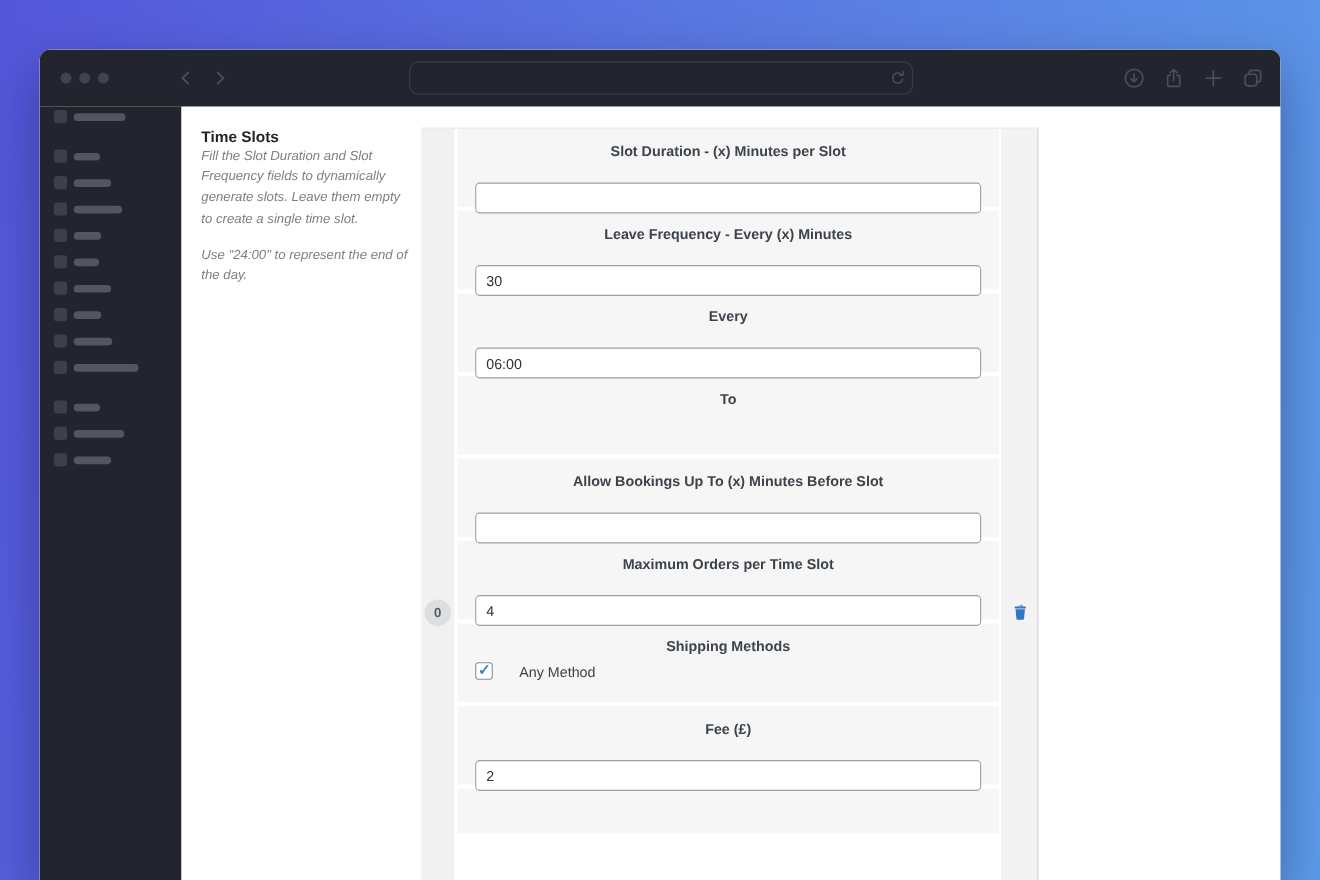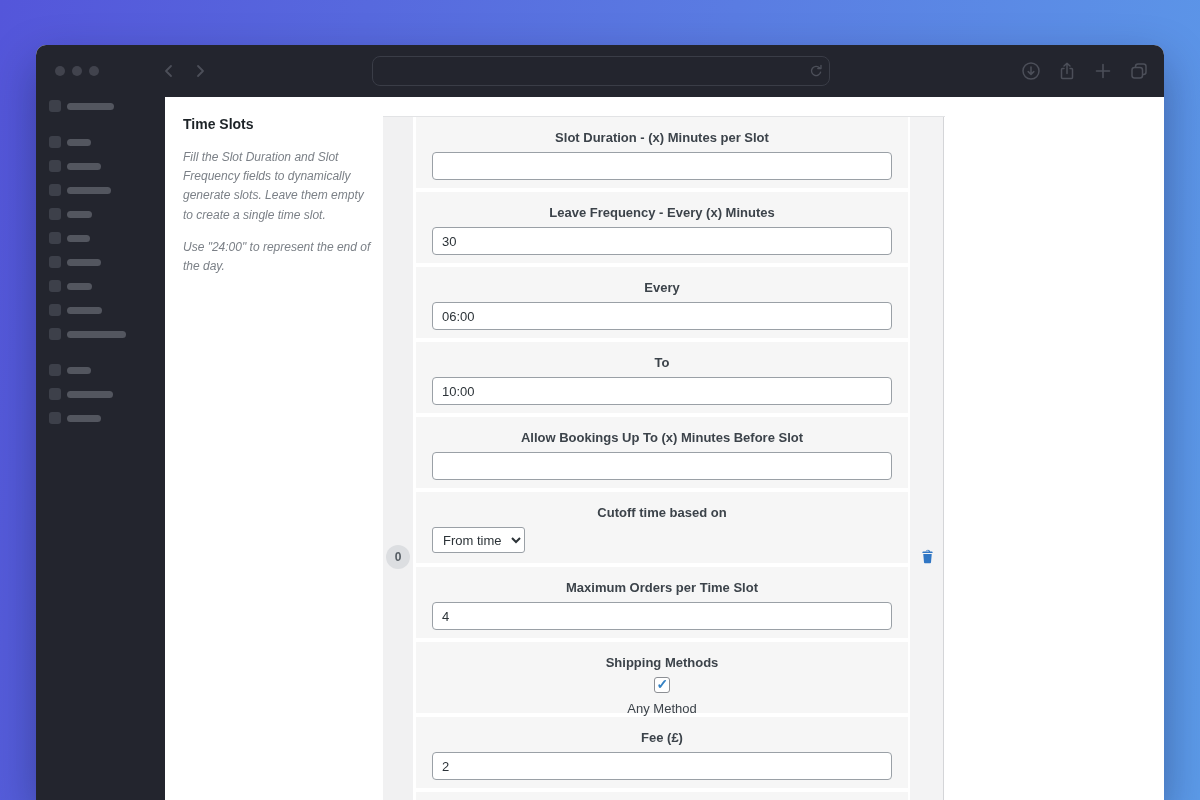--- a/index.html
+++ b/index.html
@@ -31,46 +31,46 @@
   
   .app{ display:flex; height:703px; }
   .side{ width:129px; background:#23252e; height:100%; padding:3px 0 0 13px; }
   .sk-group{ margin-bottom:24px; }
   .sk-item{ height:12px; margin-bottom:12px; display:flex; align-items:center; }
   .sk-ico{ width:12px; height:12px; border-radius:3px; background:#3d404a; flex:none; }
   .sk-bar{ height:7px; border-radius:3.5px; background:#53565f; margin-left:6px; }
   .content{ flex:1; background:#fff; position:relative; overflow:hidden; }
   
   .explain{ position:absolute; left:18px; top:19px; width:190px; }
-  .explain h3{ font-size:14px; font-weight:bold; color:#1d2327; margin-bottom:16px; }
+  .explain h3{ font-size:14px; font-weight:bold; color:#1d2327; }
   .explain p{ font-size:12px; font-style:italic; color:#7b8087; line-height:1.6; margin-bottom:13px; }
   
   .panel{ position:absolute; left:218px; top:19px; width:562px; height:684px;
           display:flex; border-top:1px solid #e2e3e5; }
   .col-num{ width:30px; background:#f1f1f2; margin-right:3px; position:relative; }
   .col-fields{ width:492px; margin-right:2px; }
   .col-actions{ width:34px; background:#f3f3f4; border-right:1px solid #d4d5d8; position:relative; }
   .row-badge{
     position:absolute; left:3px; top:428px; width:24px; height:24px; border-radius:50%;
     background:#dcdee1; color:#555c63; font-size:12px; font-weight:bold;
     display:flex; align-items:center; justify-content:center;
   }
   .trash-btn{ position:absolute; left:8px; top:431px; width:18px; height:18px; cursor:pointer; background:none; border:none; }
   .group{ height:71px; margin-bottom:4px; background:#f6f6f6; padding:13px 16px 0 16px; }
   .group.partial{ height:40px; }
   .group .lbl{ display:block; font-size:13px; font-weight:bold; color:#3c434a; margin-bottom:7px;text-align:center; }
   .text-input{
     width:100%; height:28px; border:1px solid #9aa0a6; border-radius:4px; background:#fff;
-    font-family:"Liberation Sans", sans-serif; font-size:13px; color:#2c3338; padding:0 9px; outline:none;
+    font-family:"Liberation Sans", sans-serif; font-size:13px; color:#2c3338; padding:0 9px; outline:none;margin-top:14px;
   }
   .sel{
     height:26px; border:1px solid #9aa0a6; border-radius:3px; background:#fff;
     font-family:"Liberation Sans", sans-serif; font-size:13px; color:#2c3338; padding:0 6px; outline:none;
   }
-  .chk-row{ display:flex; align-items:center; gap:8px; margin-top:3px;flex-direction:column; }
+  .chk-row{ display:flex; align-items:center; gap:24px; margin-top:3px; }
   .chk{
     appearance:none; -webkit-appearance:none; width:16px; height:16px; flex:none;
     border:1px solid #8c8f94; border-radius:3px; background:#fff; position:relative; cursor:pointer;
   }
   .chk:checked::after{
     content:"\2713"; position:absolute; left:1.5px; top:-2px;
     color:#3582c4; font-size:14px; font-weight:bold;
   }
   .chk-lbl{ font-size:13px; color:#3c434a; }
 </style>
@@ -217,34 +217,27 @@
             <input class="text-input" value="30" style="">
           </div>
 
           <div class="group">
             <span class="lbl">Every</span>
             <input class="text-input" value="06:00" style="">
           </div>
 
           <div class="group">
             <span class="lbl">To</span>
-            <input class="text-input" value="10:00" style="">
           </div>
 
           <div class="group">
             <span class="lbl">Allow Bookings Up To (x) Minutes Before Slot</span>
             <input class="text-input" value="" style="">
           </div>
 
-          <div class="group">
-            <span class="lbl">Cutoff time based on</span>
-            <select class="sel">
-              <option>From time</option>
-            </select>
-          </div>
 
           <div class="group">
             <span class="lbl">Maximum Orders per Time Slot</span>
             <input class="text-input" value="4" style="">
           </div>
 
           <div class="group">
             <span class="lbl">Shipping Methods</span>
             <div class="chk-row">
               <input type="checkbox" class="chk" checked="checked" style="">

